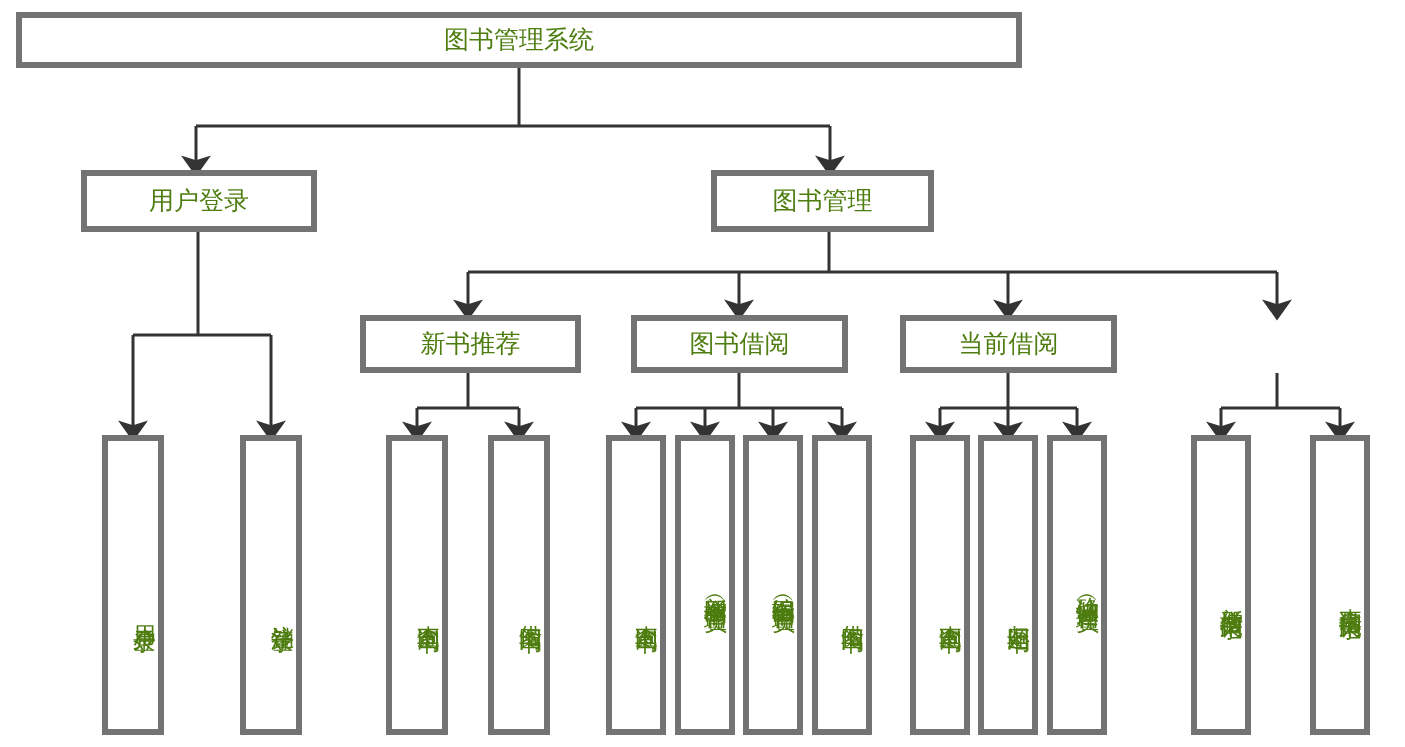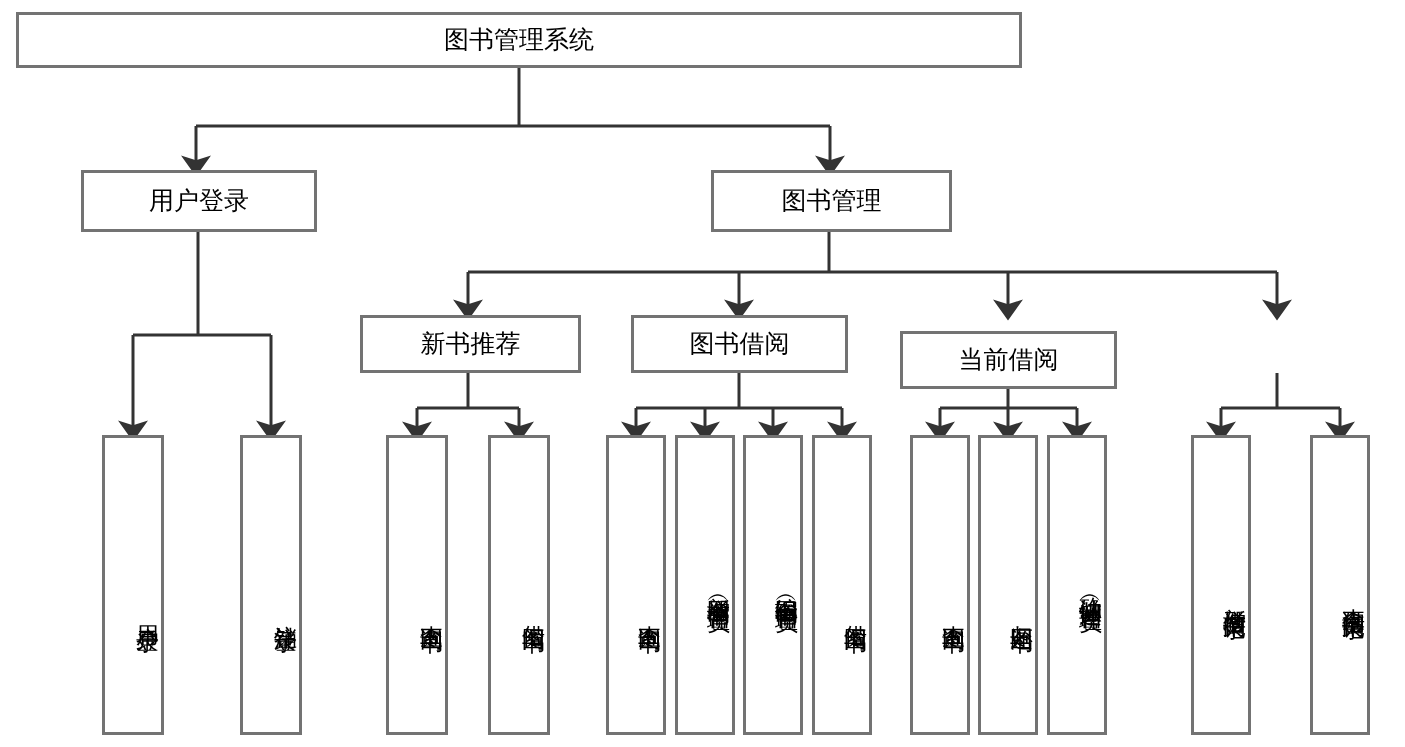--- a/index.html
+++ b/index.html
@@ -19,26 +19,26 @@
     position:absolute;
     left:0; top:0;
     width:1405px;
     height:747px;
     pointer-events:none;
   }
   .node{
     position:absolute;
     box-sizing:border-box;
     background:#ffffff;
-    border:3px solid #737373;
+    border:6px solid #737373;
     display:flex;
     align-items:center;
     justify-content:center;
     text-align:right;
-    color:#000000;
+    color:#4d7c0f;
     line-height:1.18;
   }
   .node.h{
     font-size:25px;
   }
   .node.root{
     font-size:25px;
   }
   .node.leaf{
     font-size:23px;
@@ -121,31 +121,31 @@
     </g>
   </svg>
 
   <div class="node root" style="left:16px;top:12px;width:1006px;height:56px;">
     <span class="txt">图书管理系统</span>
   </div>
 
   <div class="node h" style="left:81px;top:170px;width:236px;height:62px;">
     <span class="txt">用户登录</span>
   </div>
-  <div class="node h" style="left:711px;top:170px;width:241px;height:62px;">
+  <div class="node h" style="left:711px;top:170px;width:223px;height:62px;">
     <span class="txt">图书管理</span>
   </div>
 
   <div class="node h" style="left:360px;top:315px;width:221px;height:58px;">
     <span class="txt">新书推荐</span>
   </div>
   <div class="node h" style="left:631px;top:315px;width:217px;height:58px;">
     <span class="txt">图书借阅</span>
   </div>
-  <div class="node h" style="left:900px;top:315px;width:217px;height:58px;margin-top:16px;">
+  <div class="node h" style="left:900px;top:315px;width:217px;height:58px;">
     <span class="txt">当前借阅</span>
   </div>
 
   <div class="node leaf" style="left:102px;top:435px;width:62px;height:300px;">
     <span class="txt">用户登录</span>
   </div>
   <div class="node leaf" style="left:240px;top:435px;width:62px;height:300px;">
     <span class="txt">注销登录</span>
   </div>
 

